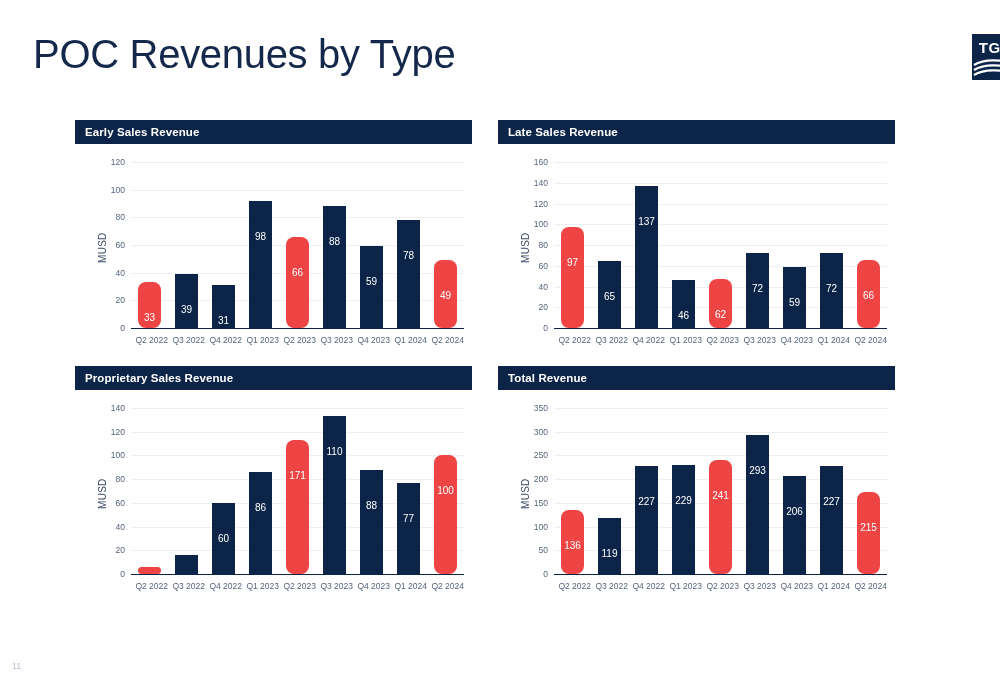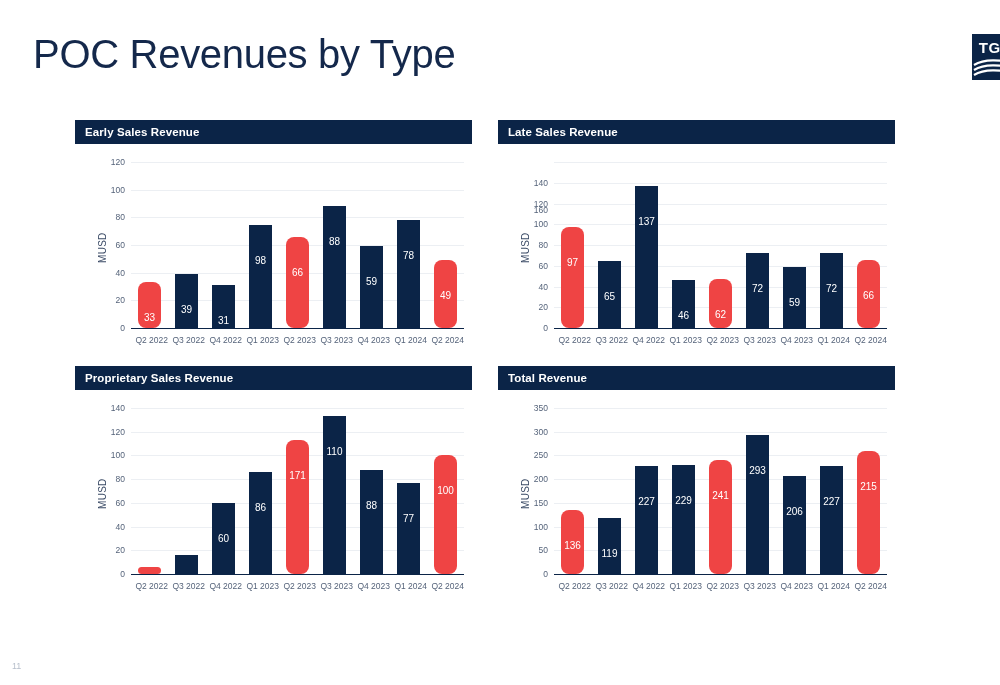--- a/index.html
+++ b/index.html
@@ -225,21 +225,21 @@
                 <div class="bar" style="height: 53.95px;">
                   <div class="bar-label">39</div>
                 </div>
               </div>
               <div class="bar-slot">
                 <div class="bar" style="height: 42.8833px;">
                   <div class="bar-label">31</div>
                 </div>
               </div>
               <div class="bar-slot">
-                <div class="bar" style="height: 103px;">
+                <div class="bar" style="height: 127px;">
                   <div class="bar-label">98</div>
                 </div>
               </div>
               <div class="bar-slot">
                 <div class="bar light" style="height: 91.3px;">
                   <div class="bar-label light-on-blue">66</div>
                 </div>
               </div>
               <div class="bar-slot">
                 <div class="bar" style="height: 121.733px;">
@@ -293,21 +293,21 @@
             <div class="ytick" style="top: 103.75px;">60</div>
             <div class="gridline" style="top: 83px;"></div>
             <div class="ytick" style="top: 83px;">80</div>
             <div class="gridline" style="top: 62.25px;"></div>
             <div class="ytick" style="top: 62.25px;">100</div>
             <div class="gridline" style="top: 41.5px;"></div>
             <div class="ytick" style="top: 41.5px;">120</div>
             <div class="gridline" style="top: 20.75px;"></div>
             <div class="ytick" style="top: 20.75px;">140</div>
             <div class="gridline" style="top: 0px;"></div>
-            <div class="ytick" style="top: 0px; margin-top: 48px;">160</div>
+            <div class="ytick" style="top: 0px;">160</div>
             <div class="bars">
               <div class="bar-slot">
                 <div class="bar light" style="height: 100.637px;">
                   <div class="bar-label light-on-blue">97</div>
                 </div>
               </div>
               <div class="bar-slot">
                 <div class="bar" style="height: 67.4375px;">
                   <div class="bar-label">65</div>
                 </div>
@@ -502,21 +502,21 @@
                 <div class="bar" style="height: 97.7029px;">
                   <div class="bar-label">206</div>
                 </div>
               </div>
               <div class="bar-slot">
                 <div class="bar" style="height: 107.663px;">
                   <div class="bar-label">227</div>
                 </div>
               </div>
               <div class="bar-slot">
-                <div class="bar light" style="height: 123px;">
+                <div class="bar light" style="height: 82px;">
                   <div class="bar-label light-on-blue">215</div>
                 </div>
               </div>
             </div>
           </div>
           <div class="x-labels" style="left: 56px; width: 333px; top: 191px;">
             <div class="x-label">Q2 2022</div>
             <div class="x-label">Q3 2022</div>
             <div class="x-label">Q4 2022</div>
             <div class="x-label">Q1 2023</div>

